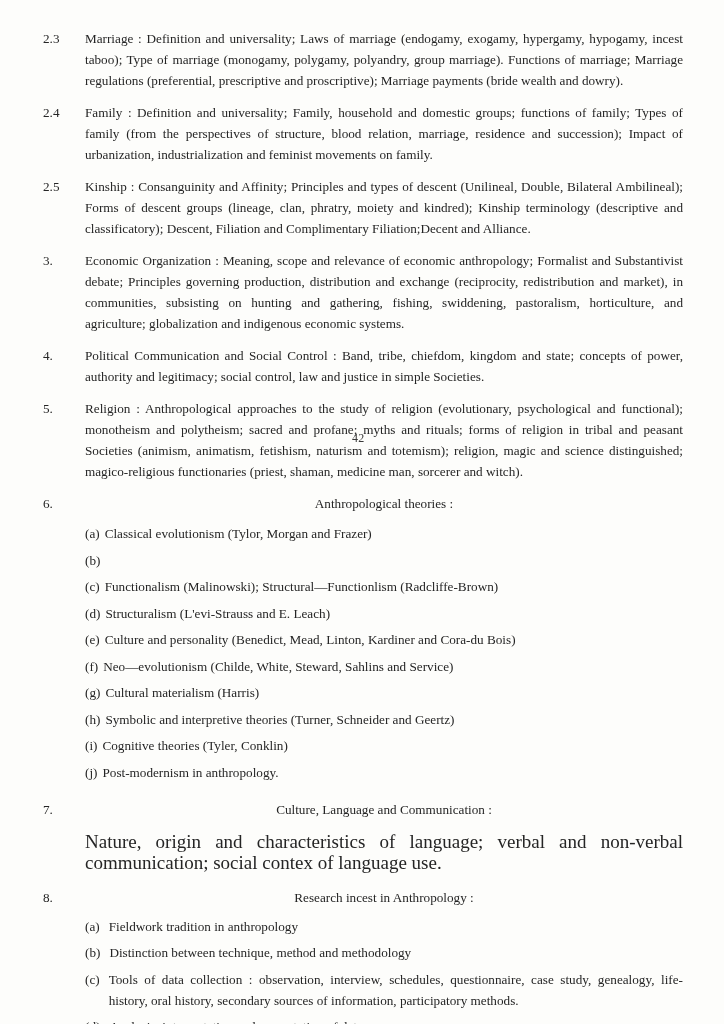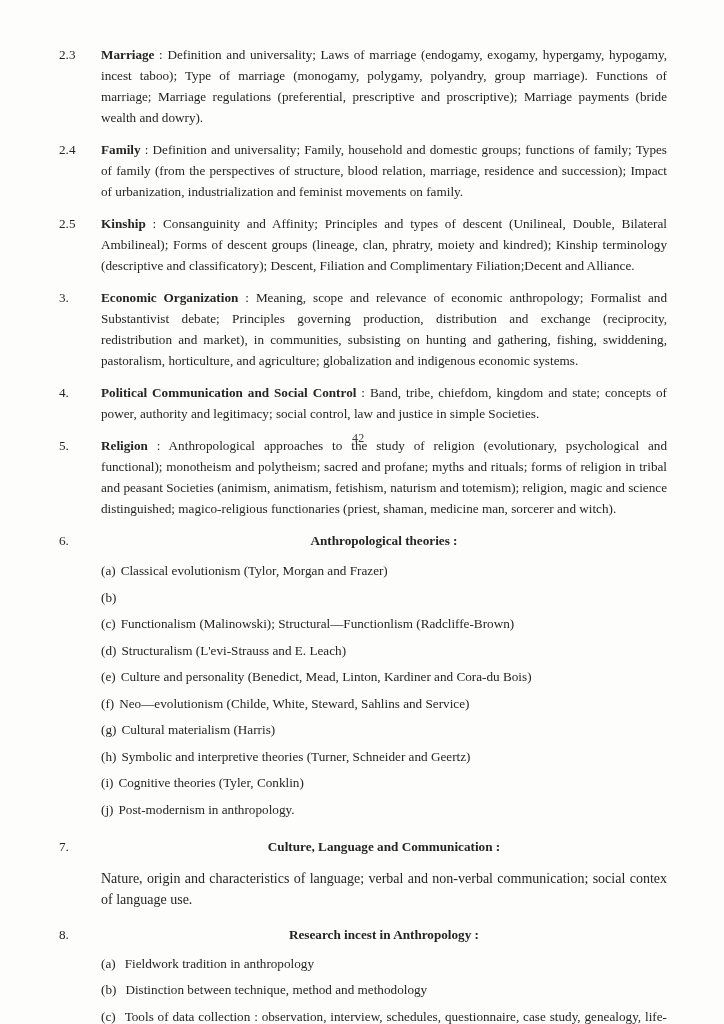--- a/index.html
+++ b/index.html
@@ -13,21 +13,21 @@
     font-family: "Liberation Serif", "DejaVu Serif", serif;
     color: #252525;
     position: relative;
     overflow: hidden;
   }
 
   .page {
     position: relative;
     width: 724px;
     height: 1024px;
-    padding: 16px;
+    padding: 0;
     box-sizing: border-box;
   }
 
   
   .entry {
     display: flex;
     align-items: flex-start;
     margin: 0 41px 0 43px;
     padding-top: 11px;
   }
@@ -49,28 +49,28 @@
     line-height: 21px;
     text-align: justify;
     text-justify: inter-word;
     hyphens: none;
   }
   .entry-body.left {
     text-align: center;
   }
 
   .lead {
-    font-weight: bold;
+    font-weight: normal;
   }
 
   
   .sub-para {
     margin: 0 41px 0 85px;
     padding-top: 11px;
-    font-size: 14px;
+    font-size: 19px;
     line-height: 21px;
     text-align: justify;
     text-justify: inter-word;
   }
 
   
   .sub-item {
     margin: 0 41px 0 85px;
     padding-top: 11px;
     font-size: 13.2px;

